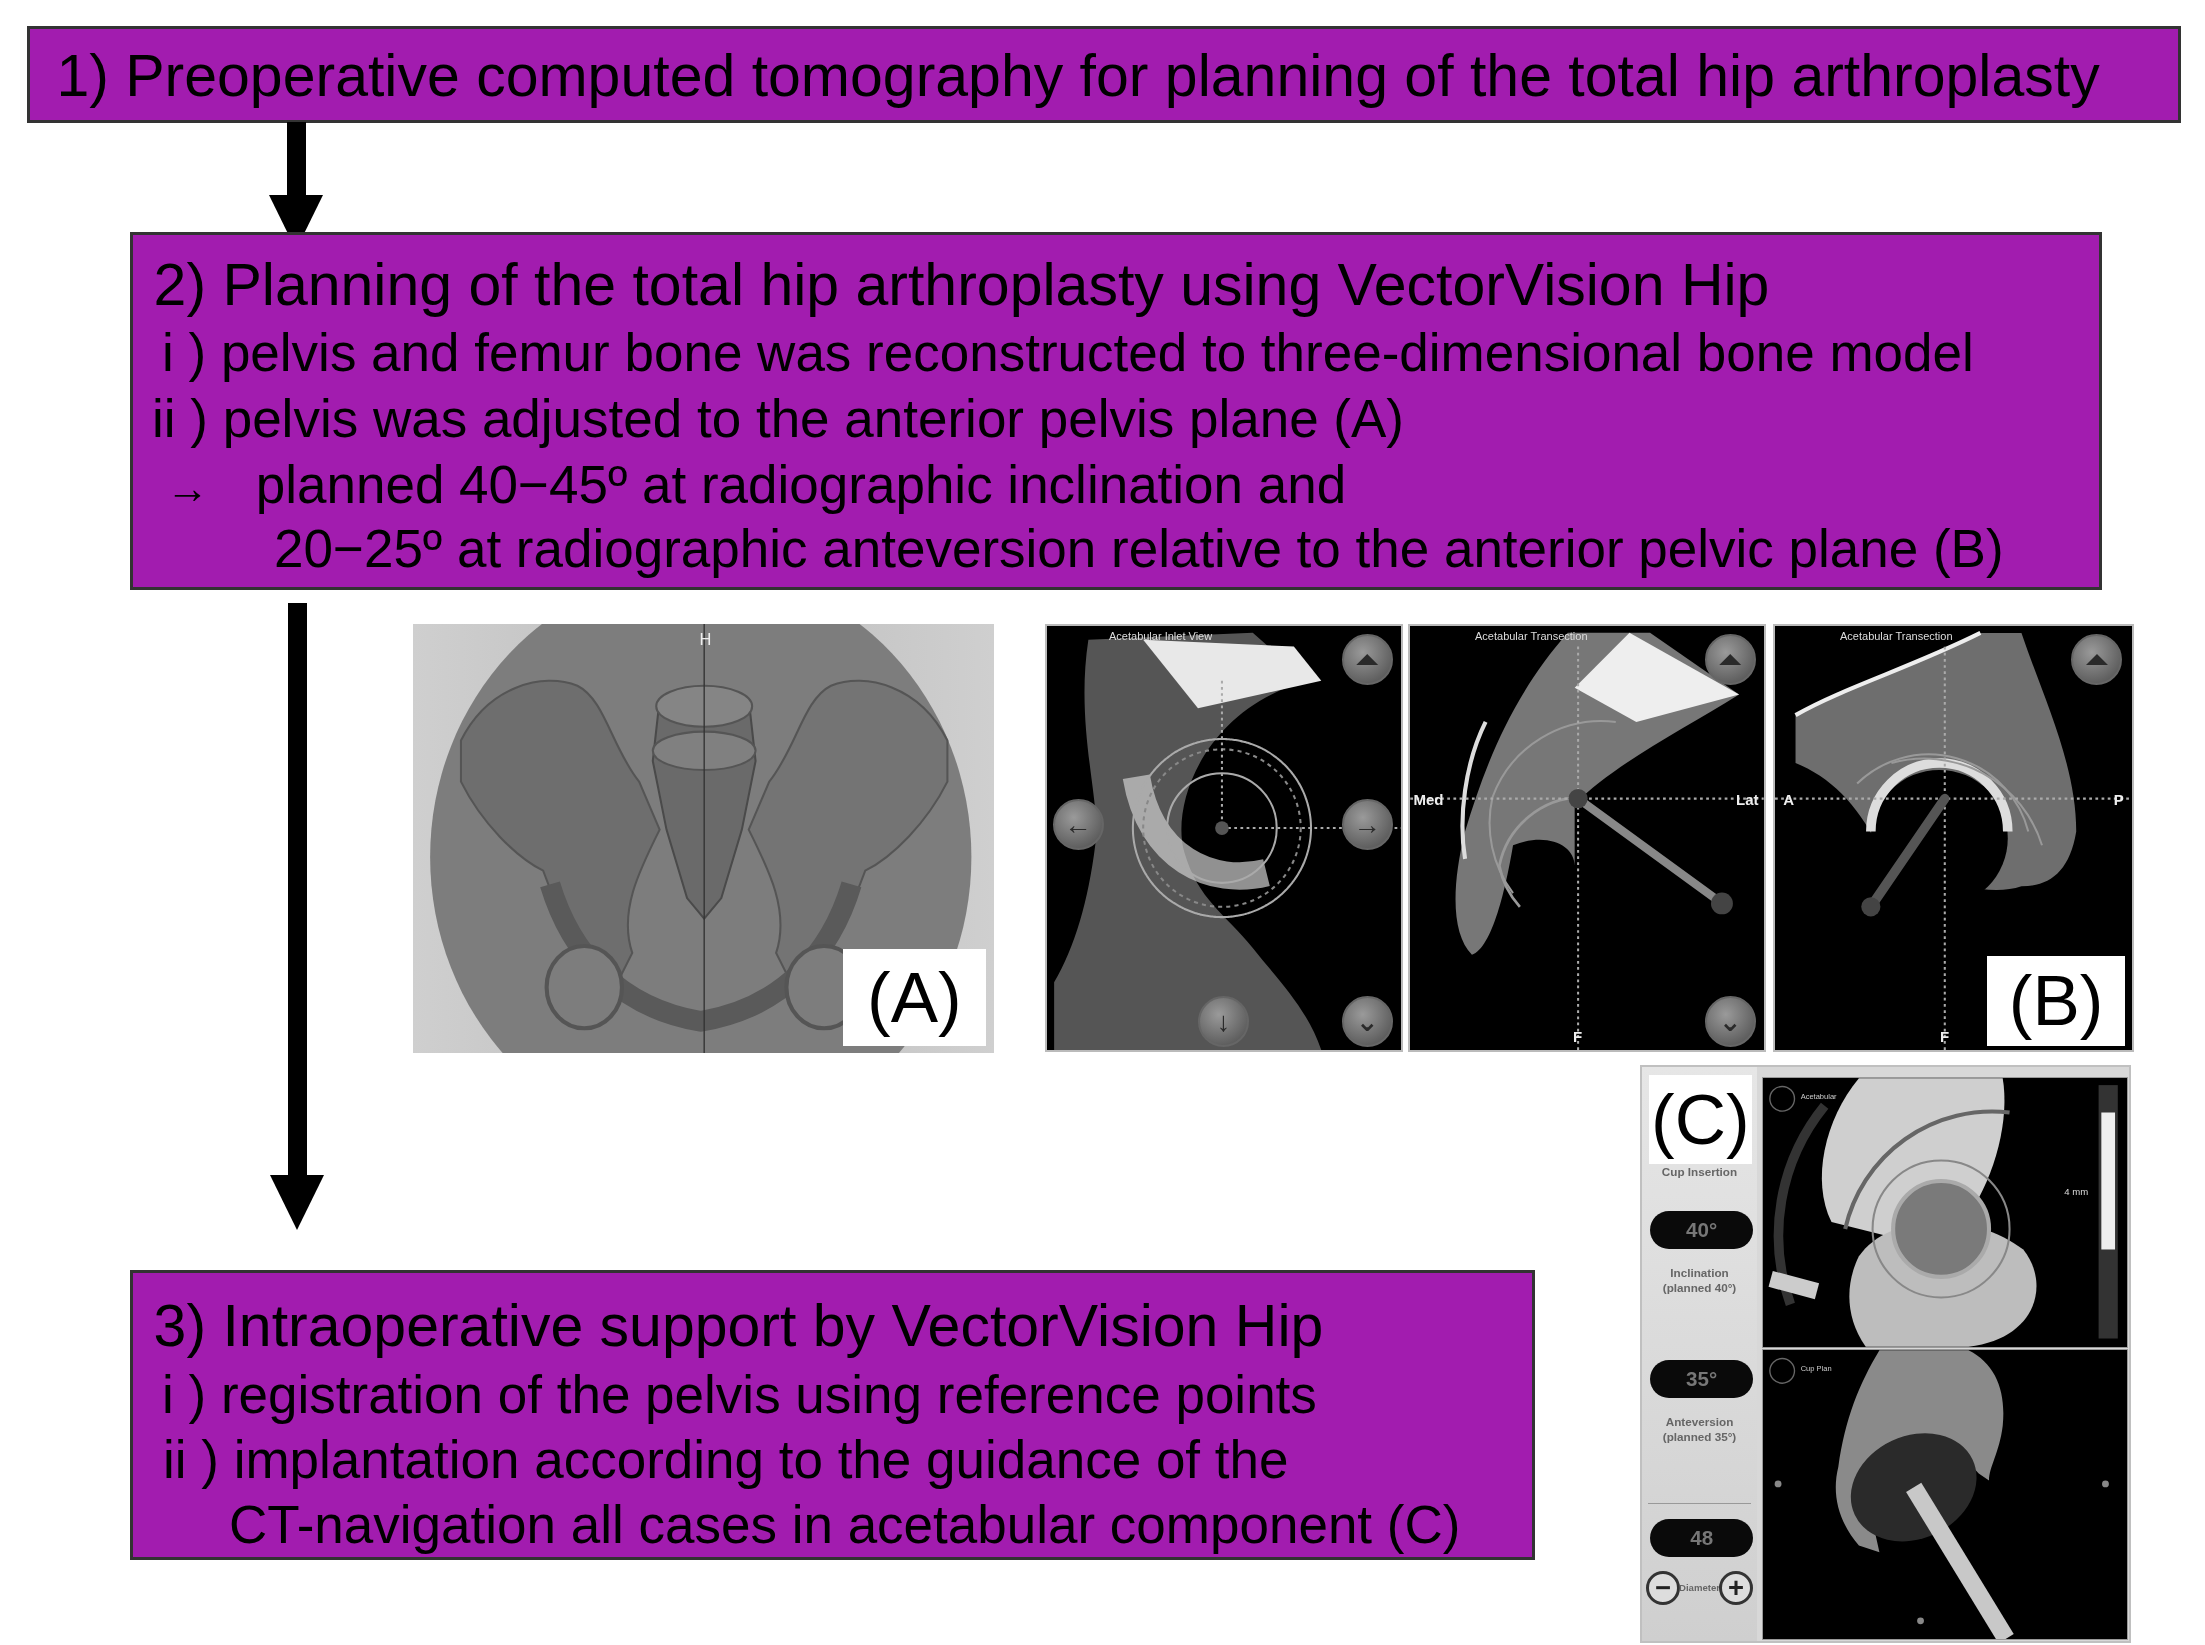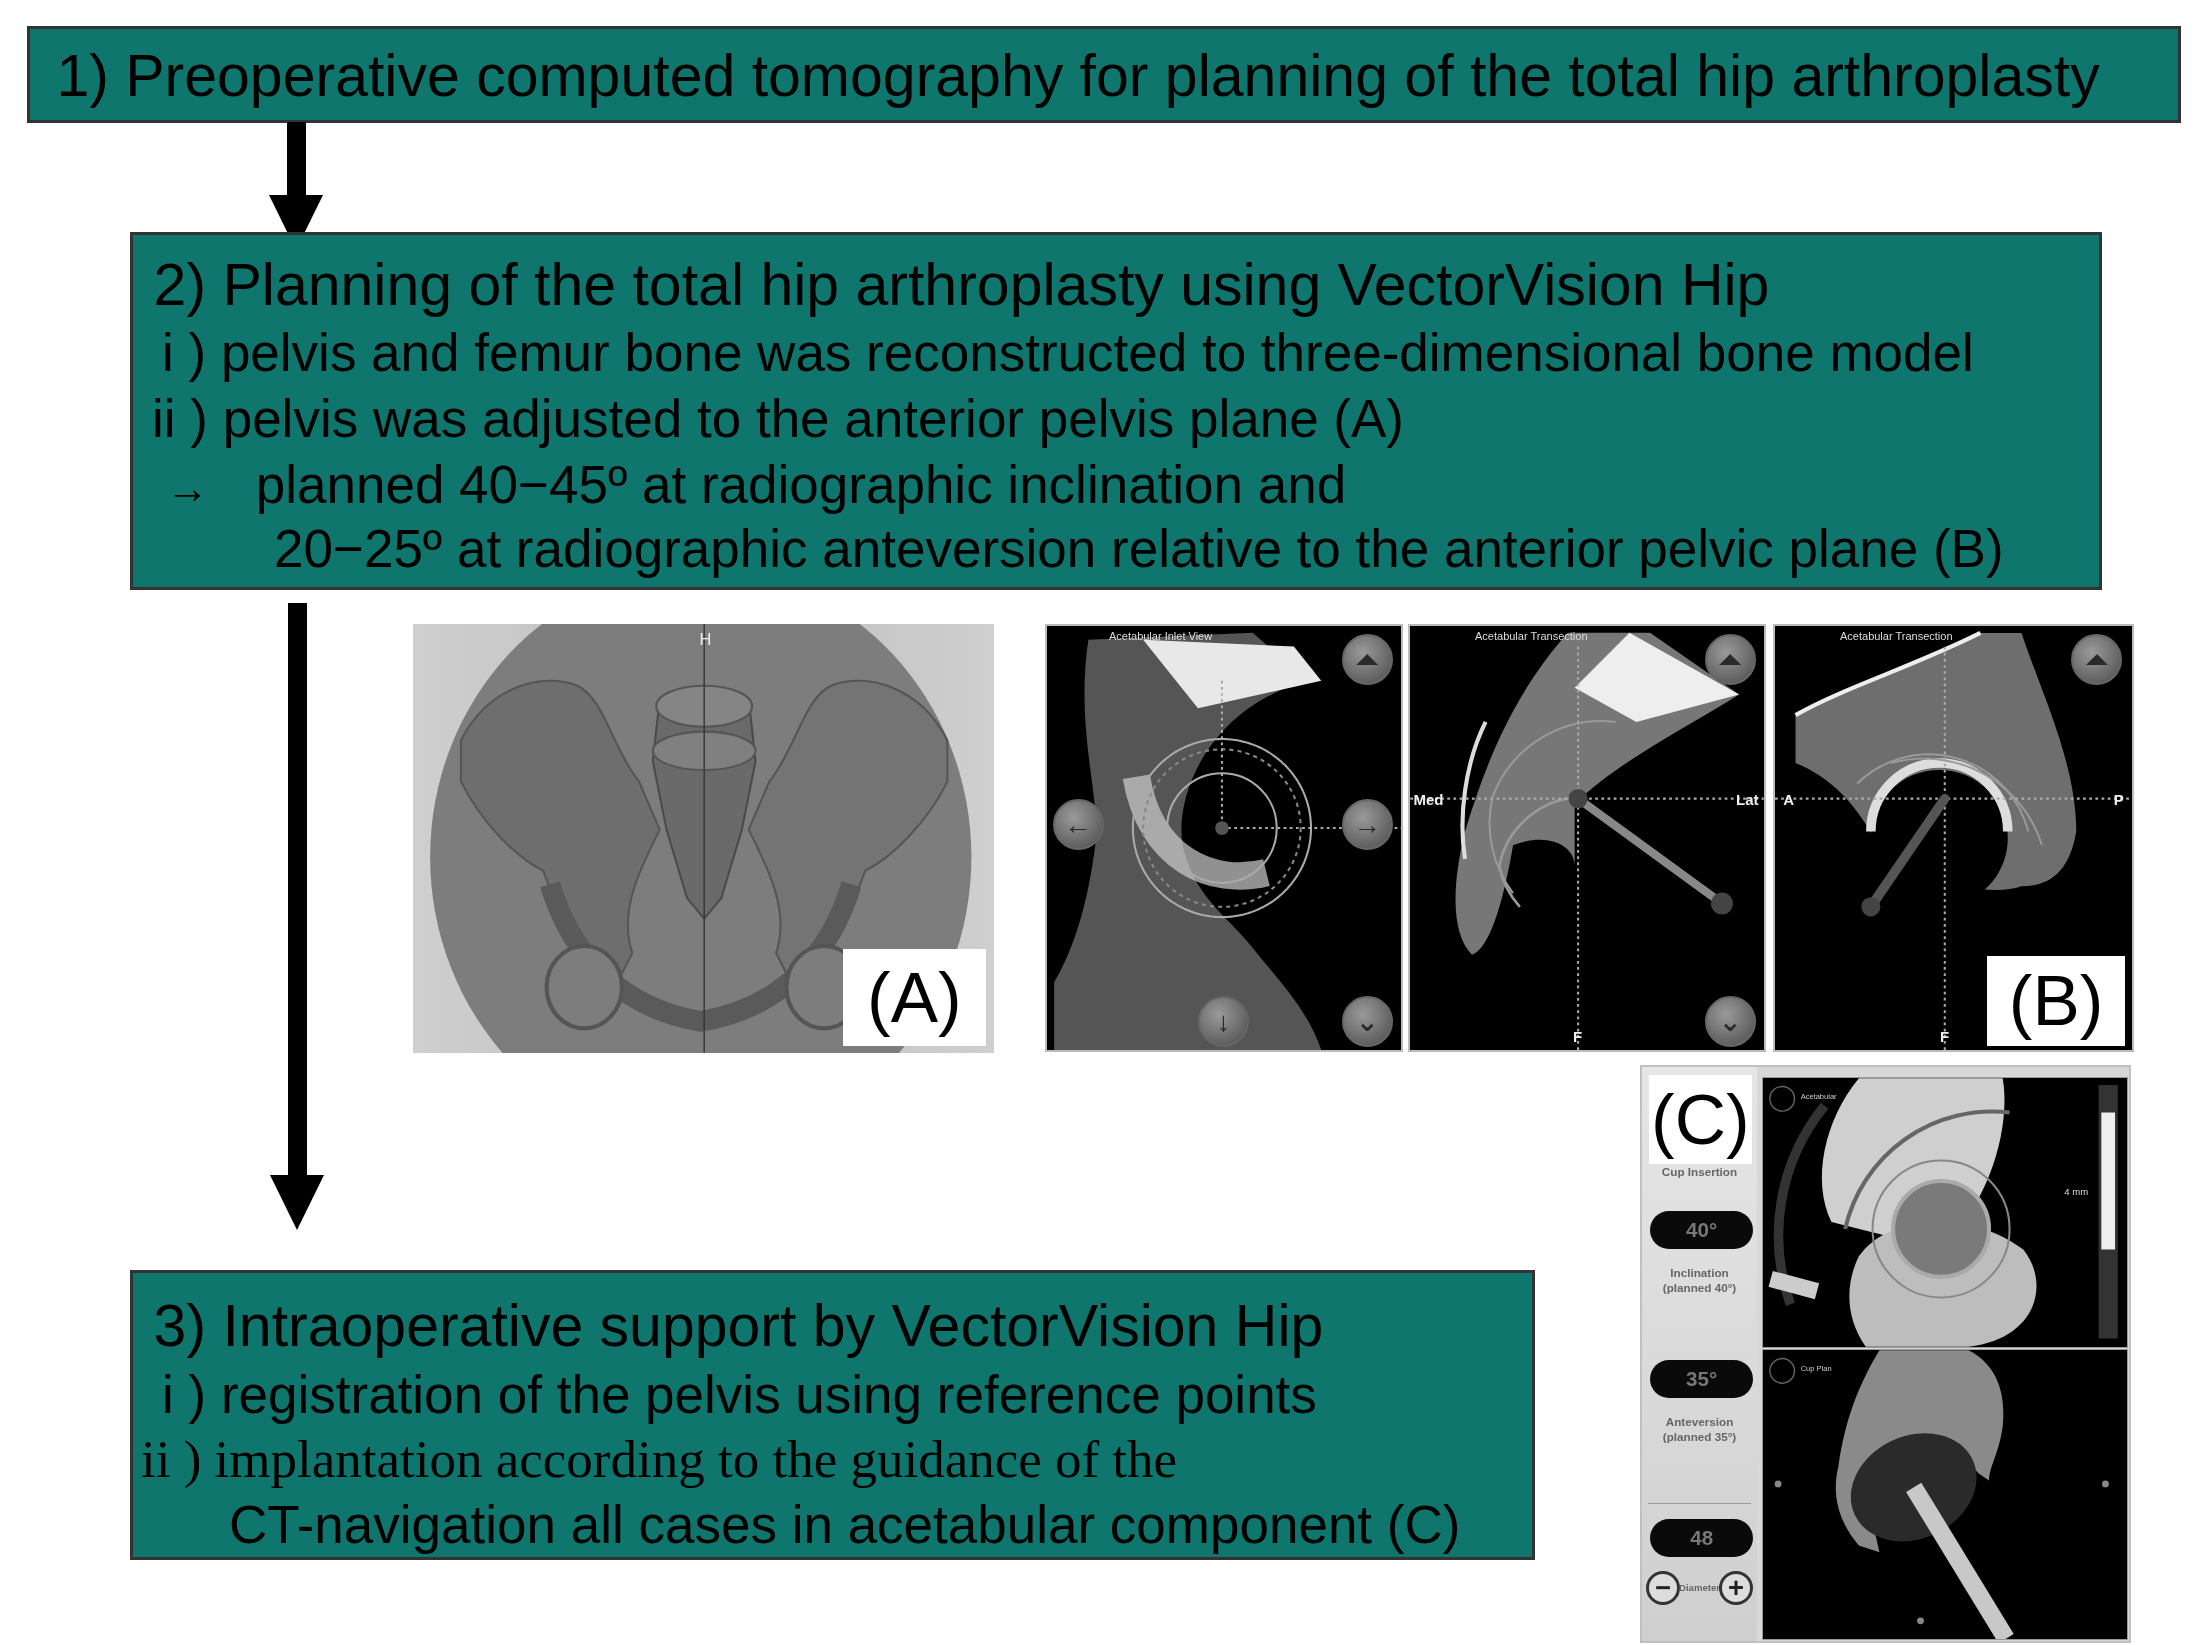--- a/index.html
+++ b/index.html
@@ -1,18 +1,18 @@
 <!DOCTYPE html>
 <html style="font-size:11px"><head>
 <meta charset="utf-8">
 <style>
   html, body { margin: 0; padding: 0; background: #ffffff; }
   body { width: 2205px; height: 1645px; position: relative; overflow: hidden;
          font-family: "Liberation Sans", "DejaVu Sans", sans-serif; color: #000; }
-  .box { position: absolute; border: 3.4px solid #333; background: #0f766e; box-sizing: border-box; }
+  .box { position: absolute; border: 3.4px solid #333; background: #a21caf; box-sizing: border-box; }
   .line { position: absolute; white-space: nowrap; line-height: 1; }
   .big { font-size: 59px; }
   .sub { font-size: 53px; }
   .arrow-shaft { position: absolute; background: #000; }
   .arrow-head { position: absolute; width: 0; height: 0;
                 border-left: 27.4px solid transparent; border-right: 27.4px solid transparent;
                 border-top: 55px solid #000; }
   .panel { position: absolute; overflow: hidden; box-sizing: border-box; }
   .dark { background: #000; border: 2.1px solid #bbb; }
   .label-box { position: absolute; background: #fff; display: flex; align-items: center; justify-content: center;
@@ -154,21 +154,21 @@
     <div class="label-box" style="right:6.9px; bottom:4.1px; width:138px; height:90px;">(B)</div>
   </div>
 </div>
 
 <div class="box" style="left:130px; top:1241px; width:1405px; height:290px;margin-top:29px;">
   <div class="line big" style="left:20.6px; top:24px;">3) Intraoperative support by VectorVision Hip</div>
   <div class="line sub" style="left:29px; top:95px;">
     <span>i )</span>
     <span>registration of the pelvis using reference points</span>
   </div>
-  <div class="line sub" style="left:8px; top:160px;font-family:Liberation Serif, serif;">
+  <div class="line sub" style="left:30px; top:160px;">
     <span>ii )</span>
     <span>implantation according to the guidance of the</span>
   </div>
   <div class="line sub" style="left:96px; top:225px;">CT-navigation all cases in acetabular component (C)</div>
 </div>
 
 <div class="panel" style="left:1640px; top:1065px; width:491px; height:578px; background:#d8d8d8; border:2.1px solid #c0c0c0;">
 
   <div style="position:absolute; left:0; top:0; width:115px; height:574px; background:linear-gradient(#e6e6e6,#cfcfcf);">
     <div class="label-box" style="left:6.9px; top:8.2px; width:103px; height:89px;">(C)</div>

